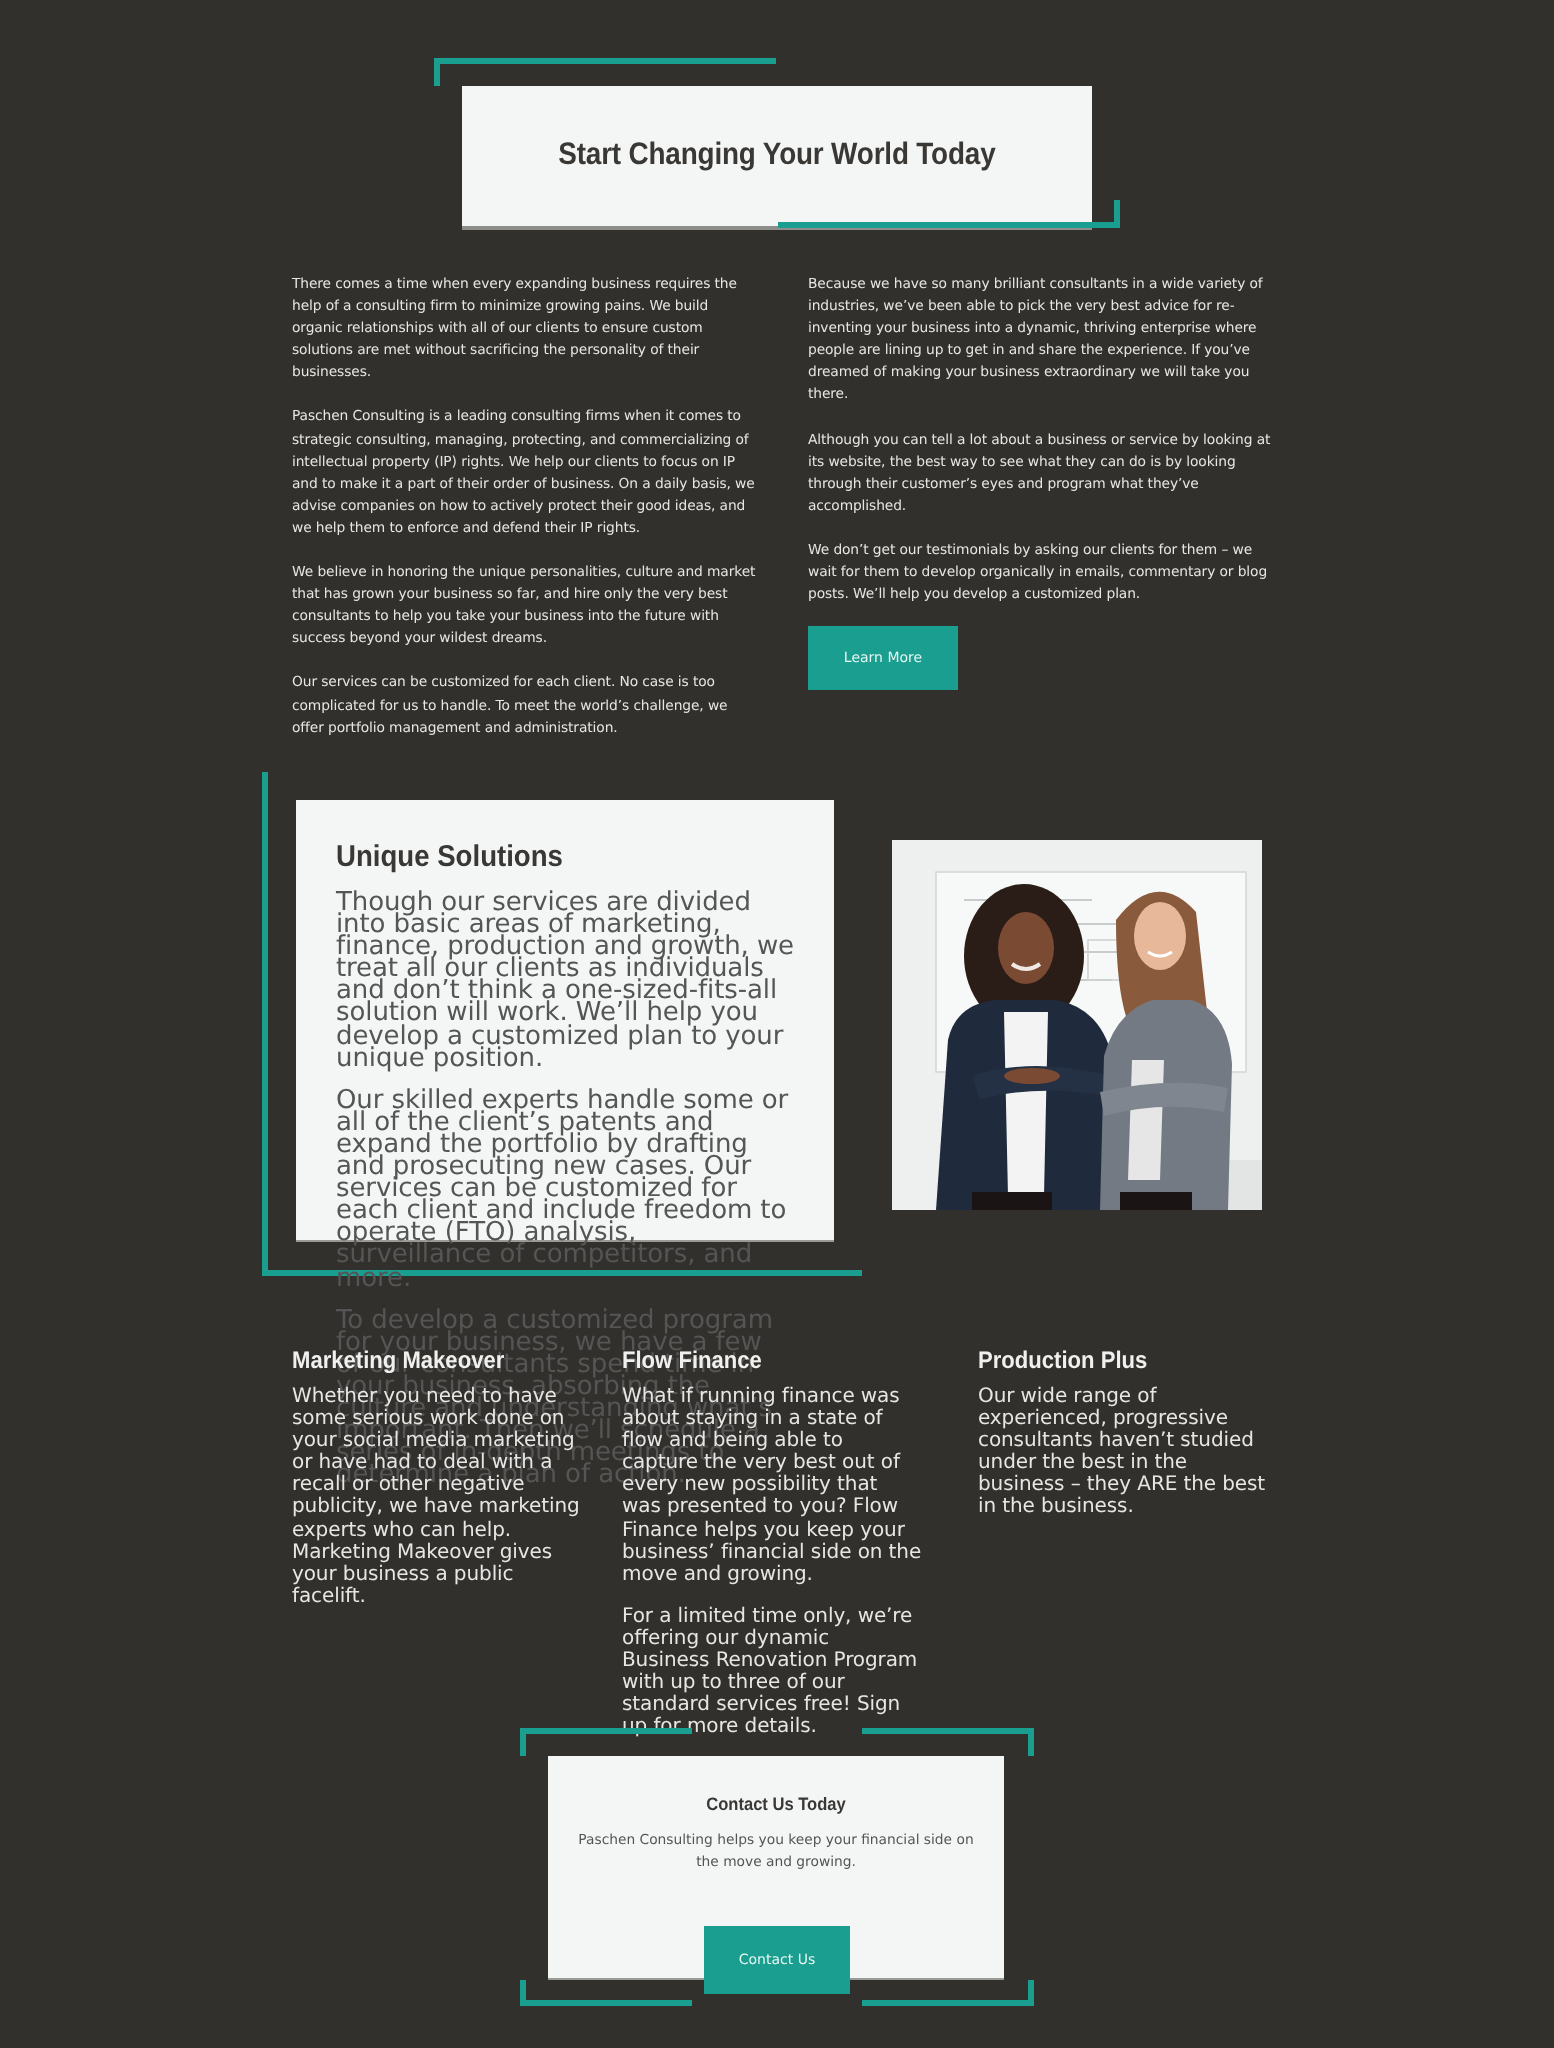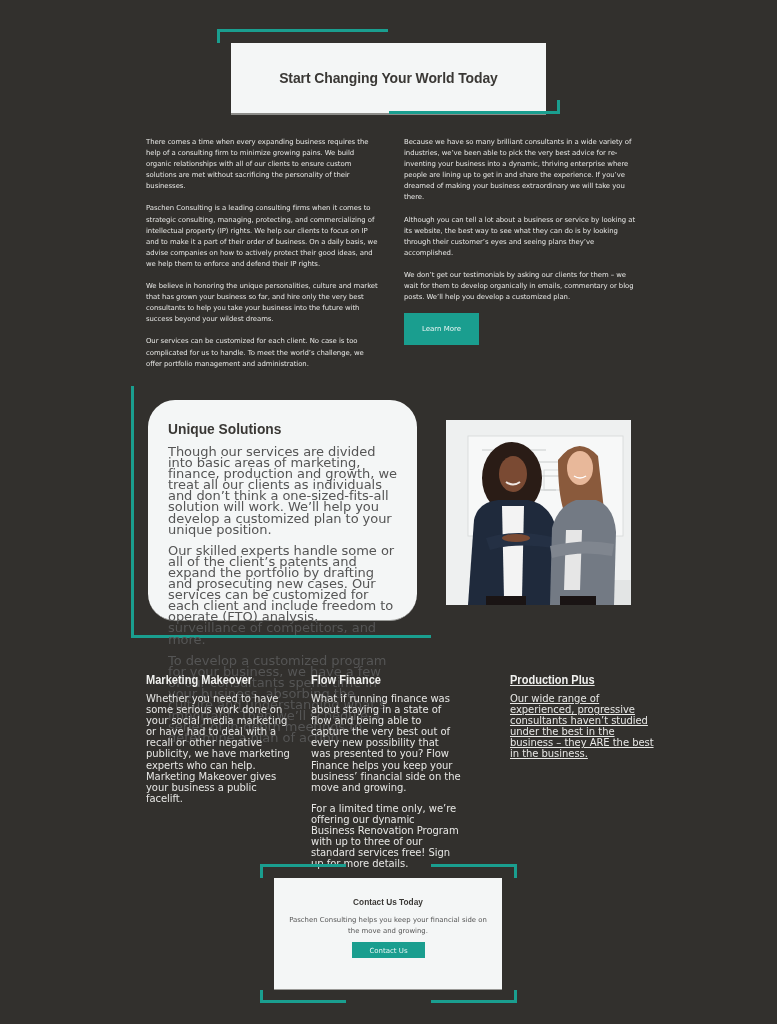--- a/index.html
+++ b/index.html
@@ -14,59 +14,59 @@
 
     
     .intro-col { position: absolute; top: 137px; width: 232px; font-size: 6.9px; line-height: 11.1px; color: #e6e6e4; letter-spacing: -0.05px; }
     .intro-col p { margin-bottom: 11px; }
     .intro-left { left: 146px; }
     .intro-right { left: 404px; }
     .btn { display: inline-block; background: #1a9e8f; color: #e8f6f4; font-size: 7px; text-align: center; cursor: pointer; border: none; font-family: "DejaVu Sans", sans-serif; }
     .learn-btn { position: absolute; left: 404px; top: 313px; width: 75px; height: 32px; line-height: 19px; }
 
     
-    .us-box { position: absolute; left: 148px; top: 400px; width: 269px; height: 221px; background: #f4f6f6; border-bottom: 1px solid #9a9a97; padding: 20px 20px 0 20px; border-radius: 27px; }
+    .us-box { position: absolute; left: 148px; top: 400px; width: 269px; height: 221px; background: #f4f6f6; border-bottom: 1px solid #9a9a97; padding: 20px 20px 0 20px; }
     .us-title { font-family: "Liberation Sans", sans-serif; font-size: 15px; color: #3a3835; margin-bottom: 9px; transform: scaleX(0.92); transform-origin: left; }
     .us-text { font-size: 13px; line-height: 11.1px; color: #555; letter-spacing: -0.05px; }
     .us-text p { margin-bottom: 10px; }
 
     .photo { position: absolute; left: 446px; top: 420px; width: 185px; height: 185px; overflow: hidden; background: #eceeee; }
 
     
     .svc-col { position: absolute; top: 673px; width: 150px; }
     .svc-title { font-family: "Liberation Sans", sans-serif; font-size: 12px; color: #f0f0ee; margin-bottom: 6px; transform: scaleX(0.92); transform-origin: left; }
     .svc-text { font-size: 10px; line-height: 11.1px; color: #e6e6e4; letter-spacing: -0.05px; }
     .svc-text p { margin-bottom: 10px; }
 
     
     .contact-box { position: absolute; left: 274px; top: 878px; width: 228px; height: 112px; background: #f4f6f6; border-bottom: 1px solid #9a9a97; text-align: center; }
     .contact-title { font-family: "Liberation Sans", sans-serif; font-size: 9px; color: #3a3835; margin-top: 19px; transform: scaleX(0.92); }
     .contact-text { font-size: 6.9px; line-height: 11px; color: #555; margin: 8px 14px 0; }
-    .contact-btn { position: absolute; left: 78px; top: 64px; width: 73px; height: 16px; line-height: 18px; }
+    .contact-btn { position: absolute; left: 78px; top: 85px; width: 73px; height: 34px; line-height: 18px; }
   </style>
 </head>
 <body>
 
 <div class="teal-line" style="left:217px; top:29px; width:171px; height:3px;"></div>
 <div class="teal-line" style="left:217px; top:29px; width:3px; height:14px;"></div>
 <div class="hero-box">
   <h1 class="hero-title">Start Changing Your World Today</h1>
 </div>
 <div class="teal-line" style="left:389px; top:111px; width:171px; height:3px;"></div>
 <div class="teal-line" style="left:557px; top:100px; width:3px; height:14px;"></div>
 
 <div class="intro-col intro-left">
   <p>There comes a time when every expanding business requires the help of a consulting firm to minimize growing pains. We build organic relationships with all of our clients to ensure custom solutions are met without sacrificing the personality of their businesses.</p>
   <p>Paschen Consulting is a leading consulting firms when it comes to strategic consulting, managing, protecting, and commercializing of intellectual property (IP) rights. We help our clients to focus on IP and to make it a part of their order of business. On a daily basis, we advise companies on how to actively protect their good ideas, and we help them to enforce and defend their IP rights.</p>
   <p>We believe in honoring the unique personalities, culture and market that has grown your business so far, and hire only the very best consultants to help you take your business into the future with success beyond your wildest dreams.</p>
   <p>Our services can be customized for each client. No case is too complicated for us to handle. To meet the world’s challenge, we offer portfolio management and administration.</p>
 </div>
 <div class="intro-col intro-right">
   <p>Because we have so many brilliant consultants in a wide variety of industries, we’ve been able to pick the very best advice for re-inventing your business into a dynamic, thriving enterprise where people are lining up to get in and share the experience. If you’ve dreamed of making your business extraordinary we will take you there.</p>
-  <p>Although you can tell a lot about a business or service by looking at its website, the best way to see what they can do is by looking through their customer’s eyes and seeing plans they’ve accomplished.</p>
+  <p>Although you can tell a lot about a business or service by looking at its website, the best way to see what they can do is by looking through their customer’s eyes and program what they’ve accomplished.</p>
   <p>We don’t get our testimonials by asking our clients for them – we wait for them to develop organically in emails, commentary or blog posts. We’ll help you develop a customized plan.</p>
 </div>
 <button class="btn learn-btn">Learn More</button>
 
 <div class="teal-line" style="left:131px; top:386px; width:3px; height:251px;"></div>
 <div class="teal-line" style="left:131px; top:635px; width:300px; height:3px;"></div>
 <div class="us-box">
   <h2 class="us-title">Unique Solutions</h2>
   <div class="us-text">
     <p>Though our services are divided into basic areas of marketing, finance, production and growth, we treat all our clients as individuals and don’t think a one-sized-fits-all solution will work. We’ll help you develop a customized plan to your unique position.</p>
@@ -116,21 +116,21 @@
     <p>Whether you need to have some serious work done on your social media marketing or have had to deal with a recall or other negative publicity, we have marketing experts who can help. Marketing Makeover gives your business a public facelift.</p>
   </div>
 </div>
 <div class="svc-col" style="left:311px;">
   <h3 class="svc-title">Flow Finance</h3>
   <div class="svc-text">
     <p>What if running finance was about staying in a state of flow and being able to capture the very best out of every new possibility that was presented to you? Flow Finance helps you keep your business’ financial side on the move and growing.</p>
     <p>For a limited time only, we’re offering our dynamic Business Renovation Program with up to three of our standard services free! Sign up for more details.</p>
   </div>
 </div>
-<div class="svc-col" style="left:510px;text-decoration:underline;">
+<div class="svc-col" style="left:489px;">
   <h3 class="svc-title">Production Plus</h3>
   <div class="svc-text">
     <p>Our wide range of experienced, progressive consultants haven’t studied under the best in the business – they ARE the best in the business.</p>
   </div>
 </div>
 
 <div class="teal-line" style="left:260px; top:864px; width:86px; height:3px;"></div>
 <div class="teal-line" style="left:260px; top:864px; width:3px; height:14px;"></div>
 <div class="teal-line" style="left:431px; top:864px; width:86px; height:3px;"></div>
 <div class="teal-line" style="left:514px; top:864px; width:3px; height:14px;"></div>

